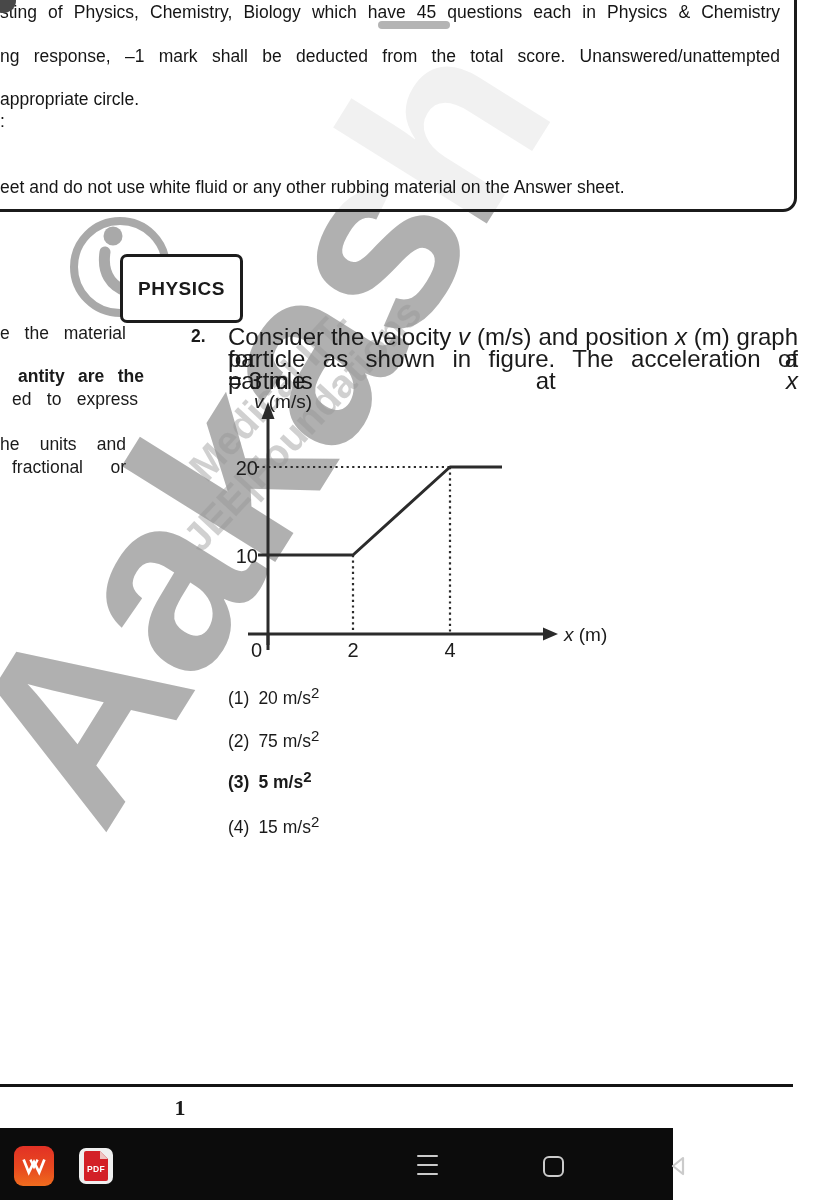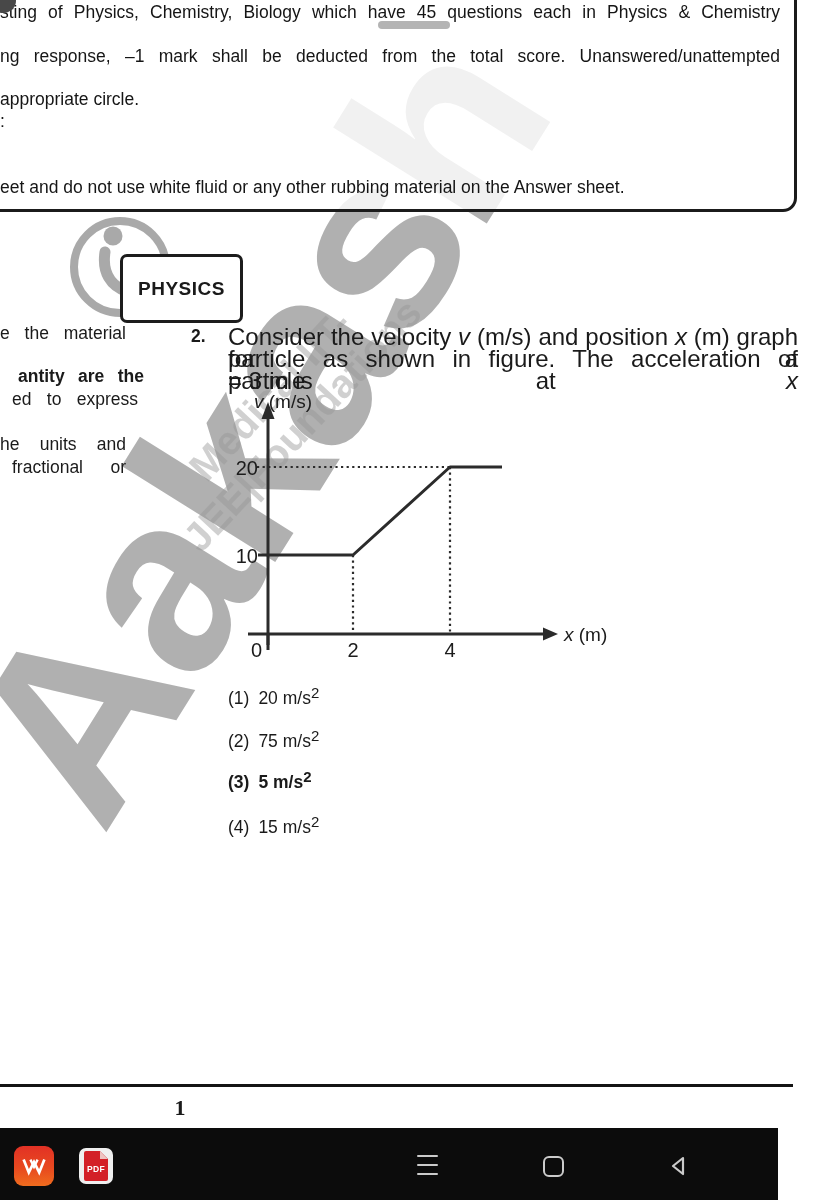--- a/index.html
+++ b/index.html
@@ -57,21 +57,21 @@
   .opt { position:absolute; left:228px; z-index:3; font-size:17.5px; }
   .opt .num { display:inline-block; margin-right:9px; }
   .opt sup { font-size:15px; vertical-align:6px; }
   
   .footer-rule { position:absolute; left:0; top:1084px; width:793px; height:3px; background:#141414; z-index:3; }
   .page-num {
     position:absolute; left:168px; top:1095px; width:24px; text-align:center; z-index:3;
     font-family:"Liberation Serif", serif; font-weight:bold; font-size:22px;
   }
   
-  .taskbar { position:absolute; left:0; top:1128px; width:778px; height:72px; background:#0c0c0c; z-index:6; }
+  .taskbar { position:absolute; left:0; top:1128px; width:673px; height:72px; background:#0c0c0c; z-index:6; }
   .wps-icon {
     position:absolute; left:14px; top:18px; width:40px; height:40px; border-radius:9px;
     background:linear-gradient(180deg,#e23125 0%,#e8491f 55%,#ef6c1e 100%);
     display:flex; align-items:center; justify-content:center;
   }
   .pdf-icon {
     position:absolute; left:79px; top:20px; width:34px; height:36px; border-radius:7px;
     background:#efefef;
   }
   .pdf-doc {

